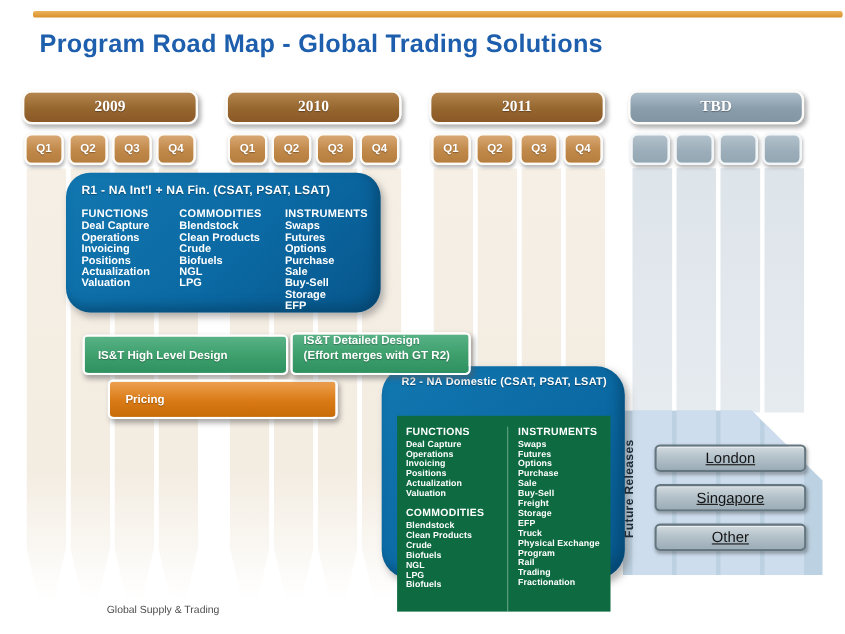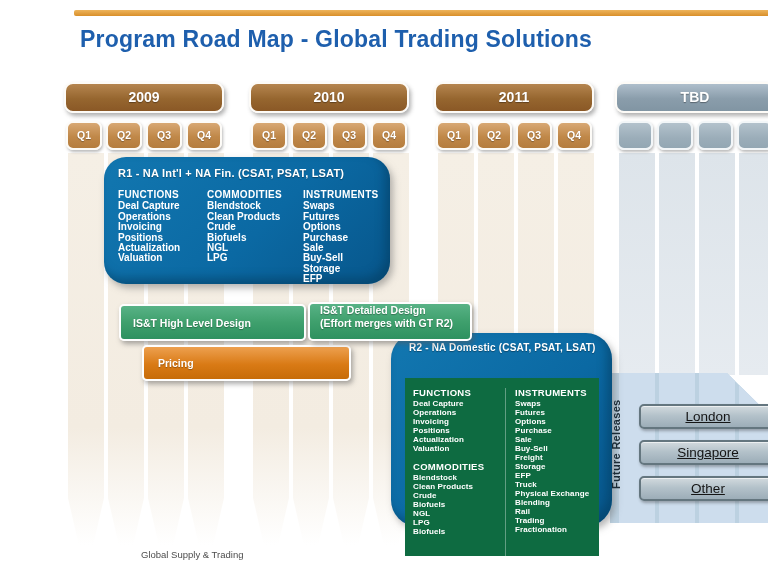--- a/index.html
+++ b/index.html
@@ -1,18 +1,18 @@
 <!DOCTYPE html>
 <html><head>
 <meta charset="utf-8">
 <style>
   html,body{margin:0;padding:0;}
   body{width:768px;height:576px;background:#ffffff;overflow:hidden;
        font-family:"Liberation Sans", sans-serif;position:relative;}
-  #slide{position:absolute;inset:0;margin-left:44px;}
+  #slide{position:absolute;inset:0;}
 
   
   .accent-bar{position:absolute;left:30px;top:10px;width:736px;height:6px;
     background:linear-gradient(180deg,#edb45c,#d88f2a);border-radius:2px;}
 
   .page-title{position:absolute;left:36px;top:26px;font-size:23px;font-weight:600;
     color:#1e5fad;letter-spacing:.2px;}
 
   
   .band{position:absolute;top:153px;width:36px;}
@@ -24,21 +24,21 @@
   
   .future-panel{position:absolute;left:566px;top:373px;width:182px;height:150px;
     background:#bcd1e1;clip-path:polygon(0 0,117px 0,100% 64px,100% 100%,0 100%);}
   .panel-band{position:absolute;top:0;width:36px;height:100%;background:#cddded;}
 
   
   .year-group{position:absolute;top:82px;width:160px;}
   .yg-0{left:20px;} .yg-1{left:205px;} .yg-2{left:390px;} .yg-3{left:571px;}
   .year-bar{height:27px;border-radius:9px;border:2px solid #fdfbf7;
     text-align:center;line-height:27px;font-size:14px;font-weight:bold;color:#ffffff;
-    text-shadow:0 1px 1px rgba(0,0,0,.35);box-shadow:2px 3px 4px rgba(60,60,60,.4);}
+    text-shadow:0 1px 1px rgba(0,0,0,.35);box-shadow:2px 3px 4px rgba(60,60,60,.4);font-family:Liberation Serif, serif;}
   .year-bar.brown{background:linear-gradient(180deg,#b5854f 0%,#96662f 55%,#8a5826 100%);}
   .year-bar.slate-bar{background:linear-gradient(180deg,#aebecb 0%,#8a9dab 55%,#8195a3 100%);}
   .q-row{display:flex;gap:4px;margin-top:8px;padding:0 2px;}
   .q-btn{flex:1;height:25px;border-radius:7px;border:2px solid #fdfbf7;
     text-align:center;line-height:25px;font-size:10.5px;font-weight:bold;color:#ffffff;
     text-shadow:0 1px 1px rgba(0,0,0,.3);box-shadow:1px 2px 3px rgba(60,60,60,.35);}
   .q-btn.brown-q{background:linear-gradient(180deg,#d8a873 0%,#c08849 55%,#b57d3e 100%);}
   .q-btn.slate-q{background:linear-gradient(180deg,#b3c2cc 0%,#9badb9 60%,#93a7b3 100%);border-color:#f2f6f8;}
 
   
@@ -247,21 +247,21 @@
           <div class="scope-item">Futures</div>
           <div class="scope-item">Options</div>
           <div class="scope-item">Purchase</div>
           <div class="scope-item">Sale</div>
           <div class="scope-item">Buy-Sell</div>
           <div class="scope-item">Freight</div>
           <div class="scope-item">Storage</div>
           <div class="scope-item">EFP</div>
           <div class="scope-item">Truck</div>
           <div class="scope-item">Physical Exchange</div>
-          <div class="scope-item">Blending</div>
+          <div class="scope-item">Program</div>
           <div class="scope-item">Rail</div>
           <div class="scope-item">Trading</div>
           <div class="scope-item">Fractionation</div>
         </div>
     </div>
   </div>
 
   <div class="future-label">Future Releases</div>
   <div class="loc-btn btn-london">London</div>
   <div class="loc-btn btn-singapore">Singapore</div>

